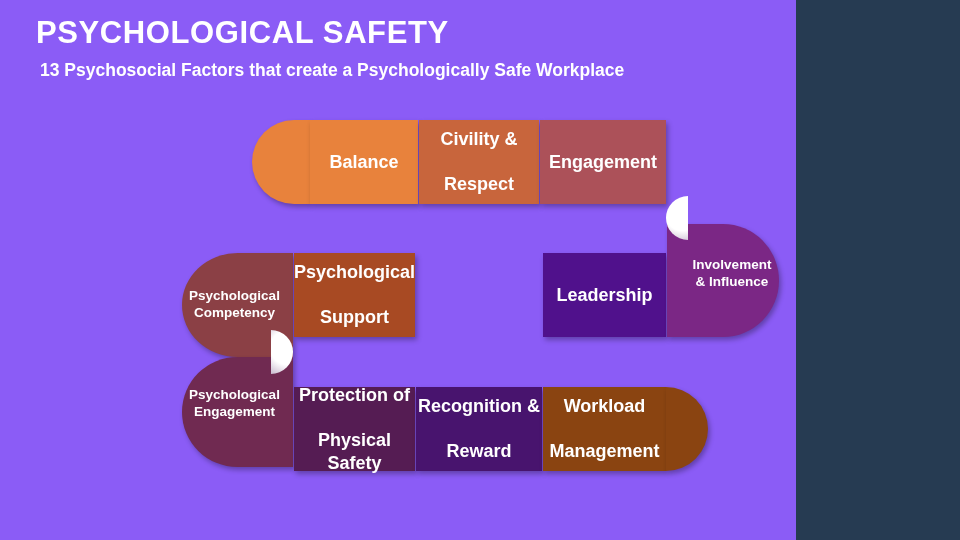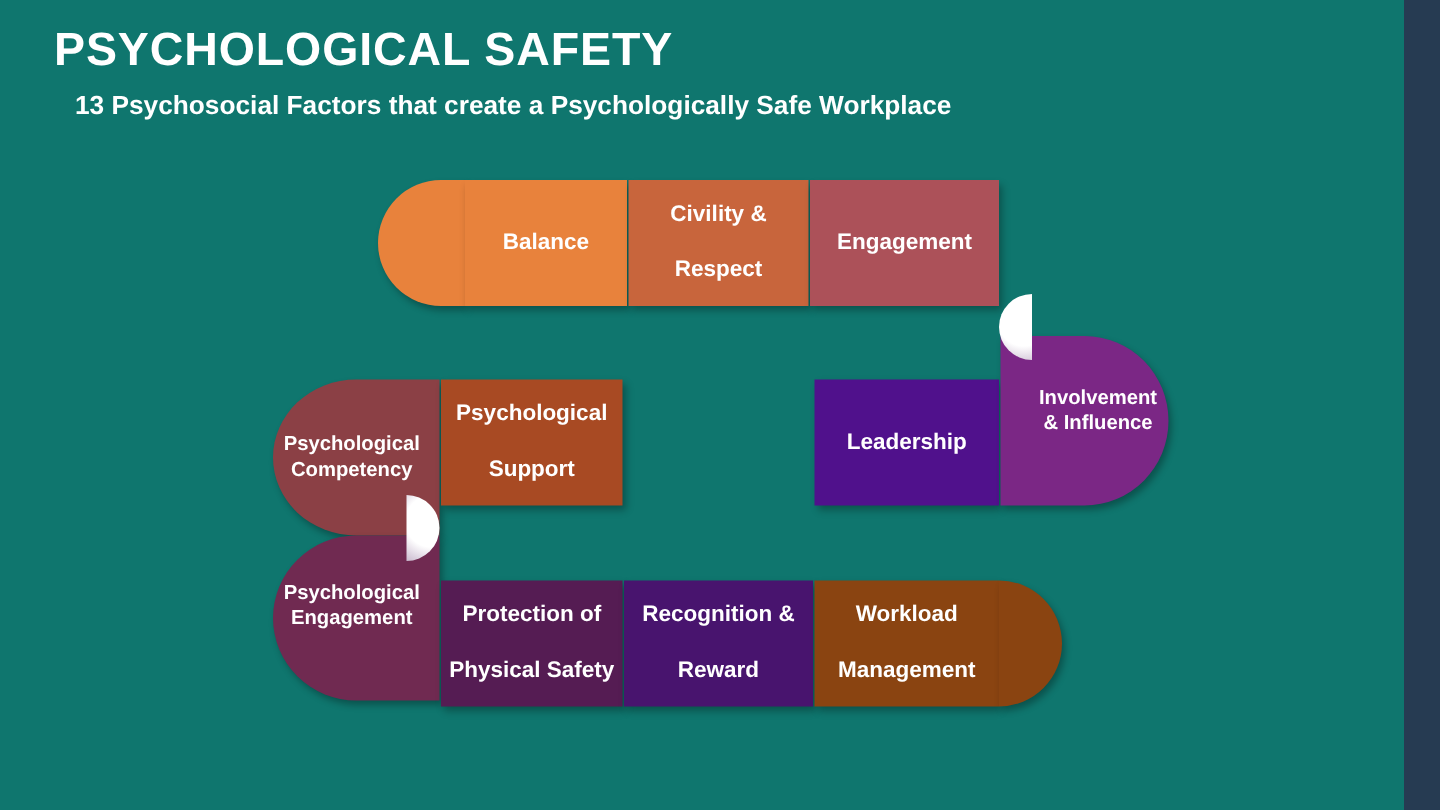--- a/index.html
+++ b/index.html
@@ -8,23 +8,23 @@
     background: #263b52;
   }
   body {
     width: 960px;
     height: 540px;
     overflow: hidden;
     font-family: "Liberation Sans", sans-serif;
   }
   #slide {
     position: relative;
-    width: 936px;
+    width: 796px;
     height: 540px;
-    background: #0f766e;
+    background: #8b5cf6;
   }
 
   
   #header {
     position: absolute;
     left: 36px;
     top: 16px;
     width: 880px;
   }
   #title {
@@ -33,21 +33,21 @@
     color: #ffffff;
     letter-spacing: 0.6px;
     line-height: 1.1;
     margin: 0;
     white-space: nowrap;
   }
   #subtitle {
     font-size: 17.5px;
     font-weight: bold;
     color: #ffffff;
-    margin: 10px 0 0 14px;
+    margin: 10px 0 0 4px;
     line-height: 1.2;
     white-space: nowrap;
   }
 
   
   #diagram {
     position: absolute;
     left: 0;
     top: 0;
     width: 960px;
@@ -55,21 +55,21 @@
   }
 
   .seg {
     position: absolute;
     box-sizing: border-box;
     display: flex;
     align-items: center;
     justify-content: center;
     text-align: center;
     color: #ffffff;
-    font-size: 15px;
+    font-size: 18px;
     font-weight: bold;
     line-height: 1.25;
     padding: 2px 0;
     box-shadow: 2px 3px 5px rgba(0,0,0,0.30);
   }
   .seg span { display: block; }
 
   .cap-left {
     border-top-left-radius: 46px;
     border-bottom-left-radius: 46px;

